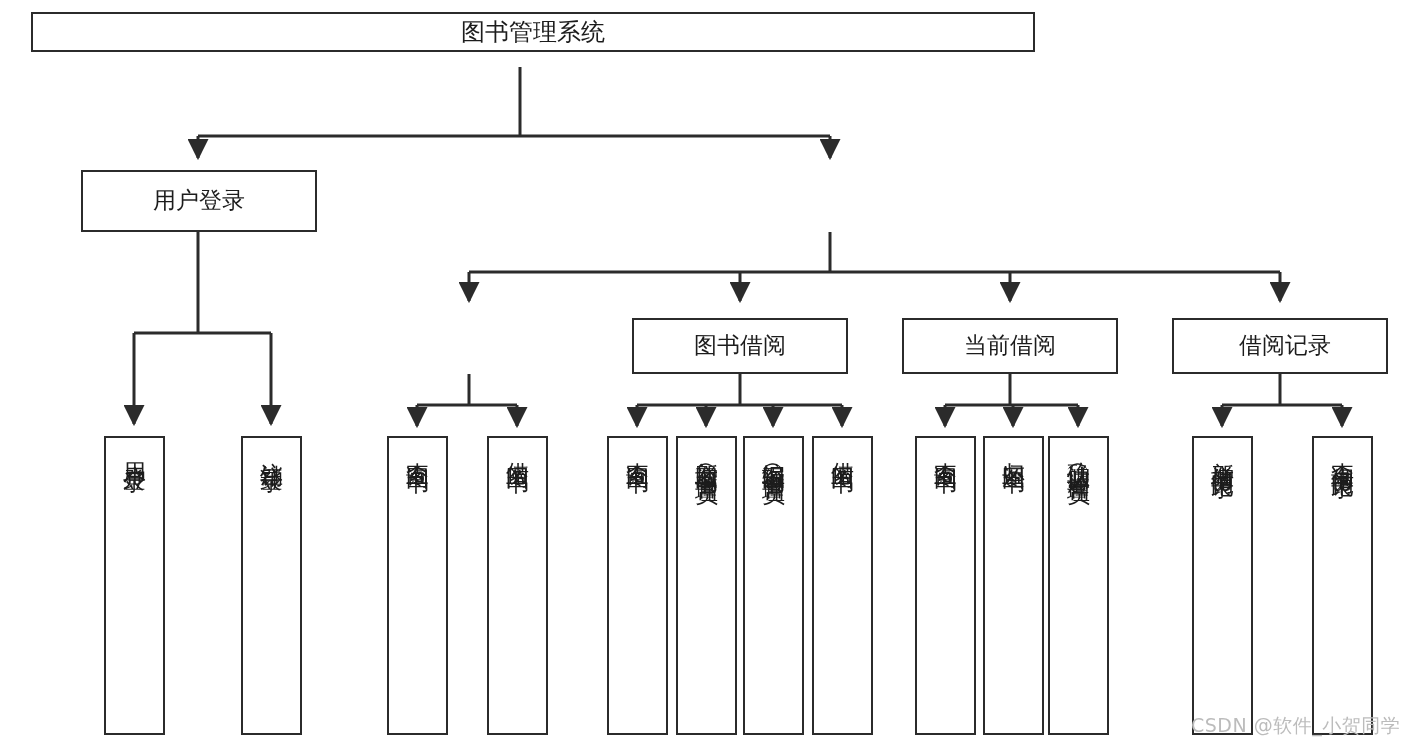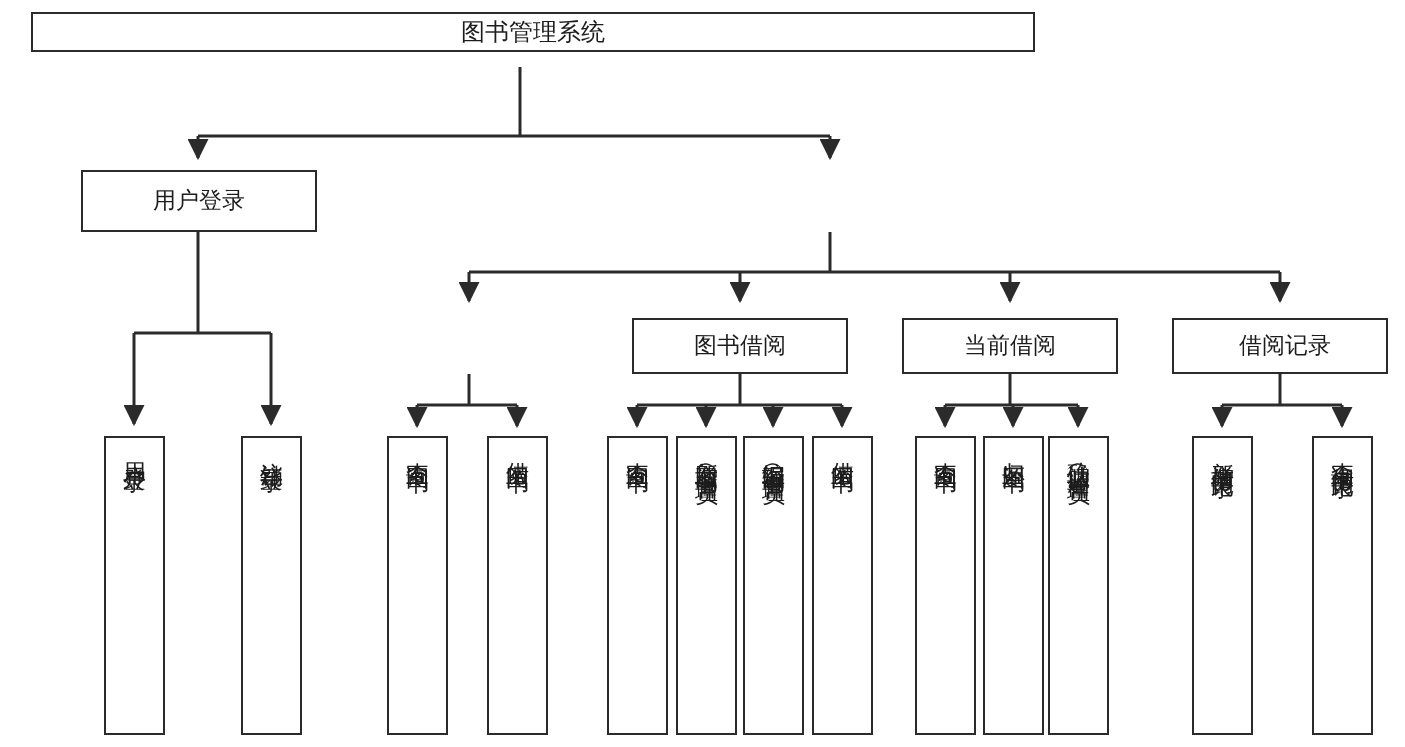--- a/index.html
+++ b/index.html
@@ -177,14 +177,15 @@
     <span class="node-label">确认归还（管理员）</span>
   </div>
 
   <div class="node v-node" style="left:1192px; top:436px; width:61px; height:299px;">
     <span class="node-label">新增借阅记录</span>
   </div>
   <div class="node v-node" style="left:1312px; top:436px; width:61px; height:299px;">
     <span class="node-label">查询借阅记录</span>
   </div>
 
+  <div class="watermark" style="left:1191px; top:713px;">CSDN @软件_小贺同学</div>
 
 </div>
 
 </body></html>

